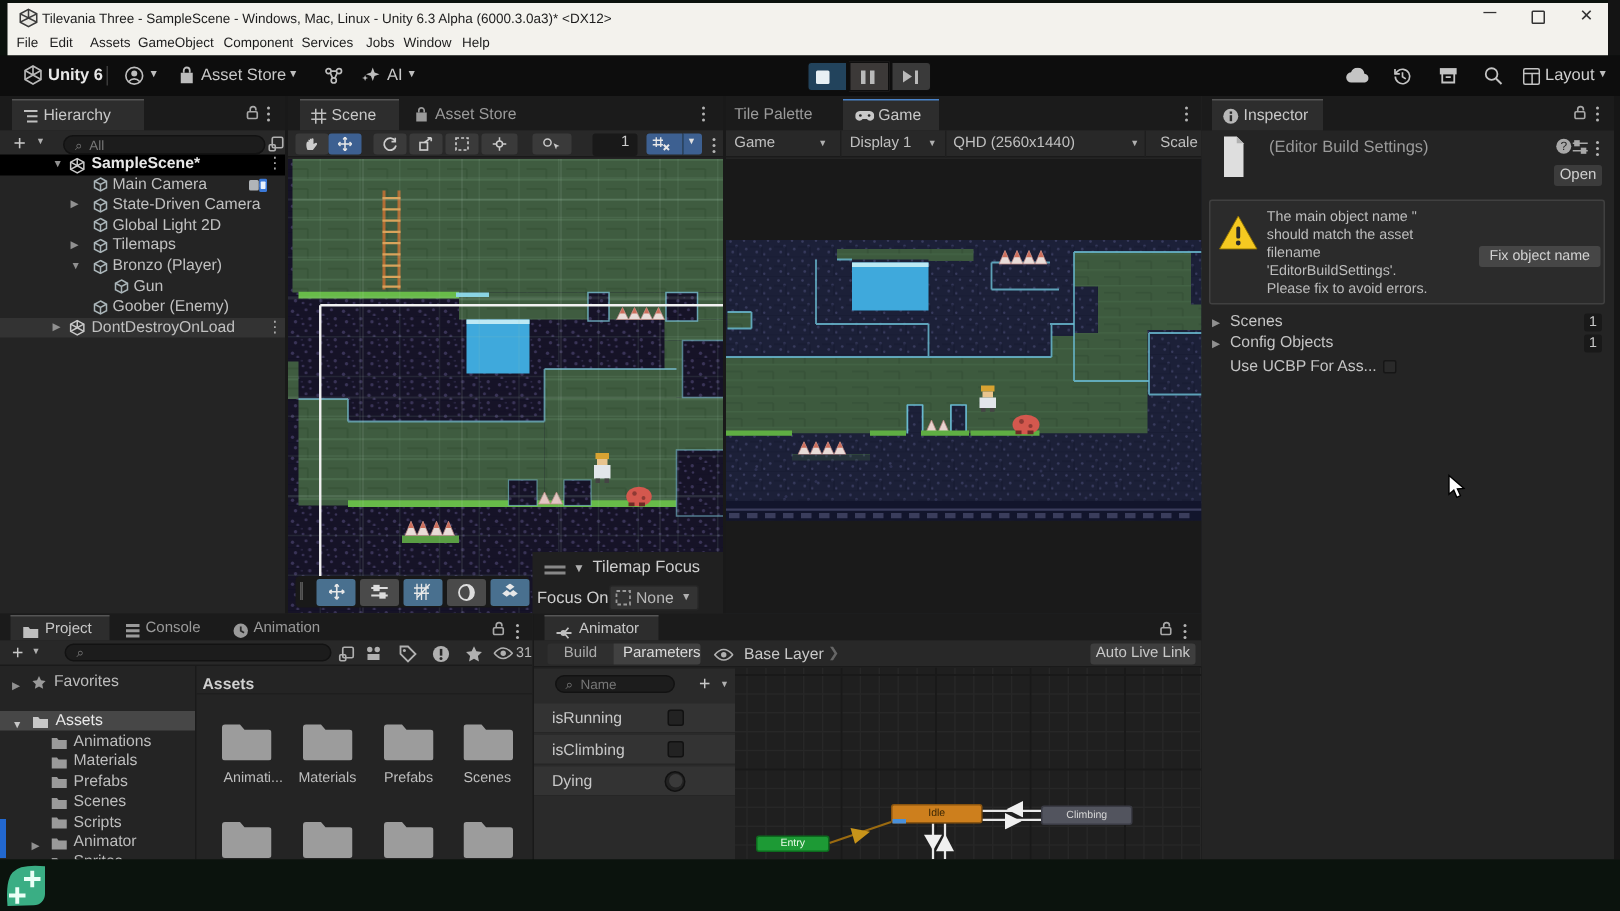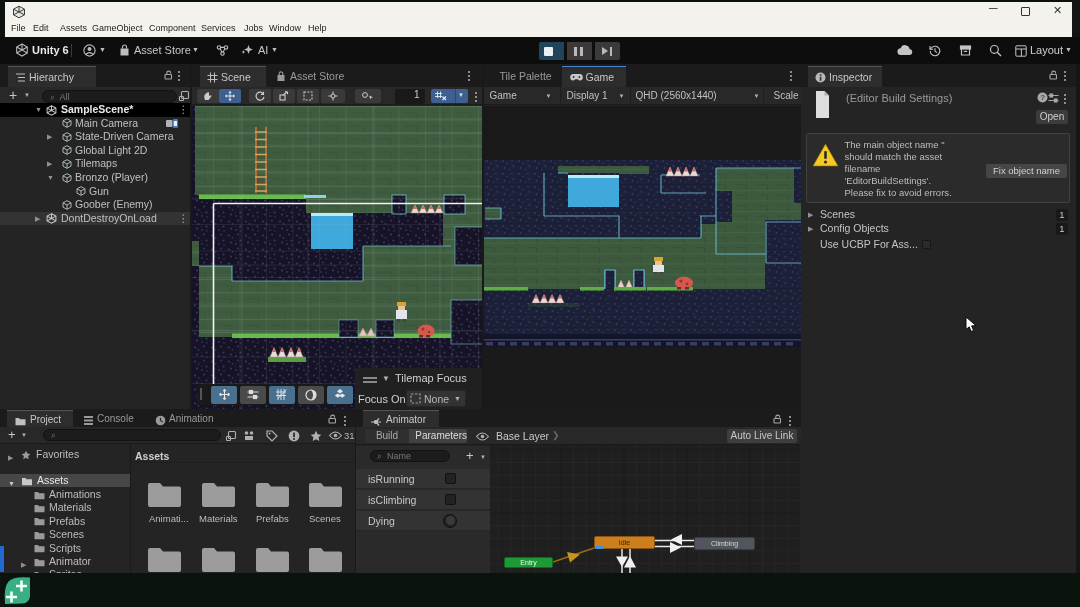--- a/index.html
+++ b/index.html
@@ -38,20 +38,21 @@
 <div id="stage">
   <div class="abs" style="left:1072px;top:0;width:8px;height:37px;background:#141414"></div>
 
   <div class="abs" id="titlebar">
     <svg class="abs" style="left:7px;top:3px" width="14" height="14" viewBox="0 0 14 14">
         <g fill="none" stroke="#3a3a3a" stroke-width="1">
           <polygon points="7,1.2 12.5,4.2 12.5,9.8 7,12.8 1.5,9.8 1.5,4.2" fill="#e8e7e2"></polygon>
           <path d="M7 1.2 L7 7 L12.5 9.8 M7 7 L1.5 9.8 M1.5 4.2 L7 7 L12.5 4.2"></path>
         </g>
       </svg>
+    <span class="ttext">Tilevania Three - SampleScene - Windows, Mac, Linux - Unity 6.3 Alpha (6000.3.0a3)* &lt;DX12&gt;</span>
     <span class="abs" style="left:984px;top:-1px;font-size:12px;color:#333">─</span>
     <div class="abs" style="left:1016px;top:5px;width:9px;height:9px;border:1.2px solid #333;border-radius:1px"></div>
     <span class="abs" style="left:1048px;top:2px;font-size:11px;color:#333">✕</span>
   </div>
 
   <div class="abs" id="menubar">
     <span class="menuitem" style="left:6px">File</span>
     <span class="menuitem" style="left:28px">Edit</span>
     <span class="menuitem" style="left:55px">Assets</span>
     <span class="menuitem" style="left:87px">GameObject</span>
@@ -523,21 +524,21 @@
             <rect x="1" y="1" width="9" height="9"></rect>
           </g>
         </svg>
     <span class="abs" style="left:232px;top:287px;color:#b8b8b8;font-size:10.5px">None</span>
     <span class="abs" style="left:262px;top:289px;color:#b0b0b0;font-size:7px">▼</span>
     </div>
   </div>
 
   <div class="panel" id="game" style="left:483.5px;top:64px;width:317px;height:345px">
     <div class="tabstrip"></div>
-    <div class="tab inactive" style="left:6px;width:72px"><span style="margin-left:10px">Tile Palette</span></div>
+    <div class="tab inactive" style="left:6px;width:72px"><span style="">Tile Palette</span></div>
     <div class="tab" style="left:78px;width:64px;border-top:1px solid #4a83c8">
       <svg style="position:absolute;left:8px;top:6px" width="13" height="9" viewBox="0 0 13 9">
           <path d="M3.2 1 h6.6 a2.9 2.9 0 0 1 2.9 3.4 a2.6 2.6 0 0 1 -2.6 3.1 a2.6 2.6 0 0 1 -2.2-1.2 h-2.8 a2.6 2.6 0 0 1 -2.2 1.2 a2.6 2.6 0 0 1 -2.6-3.1 a2.9 2.9 0 0 1 2.9-3.4z" fill="#c8c8c8"></path>
           <circle cx="3.6" cy="4" r="0.9" fill="#222"></circle>
           <circle cx="9.4" cy="4" r="0.9" fill="#222"></circle>
         </svg>
       <span style="margin-left:24px">Game</span>
     </div>
     <div class="dot3" style="left:306px;top:5px">
         <span></span>

